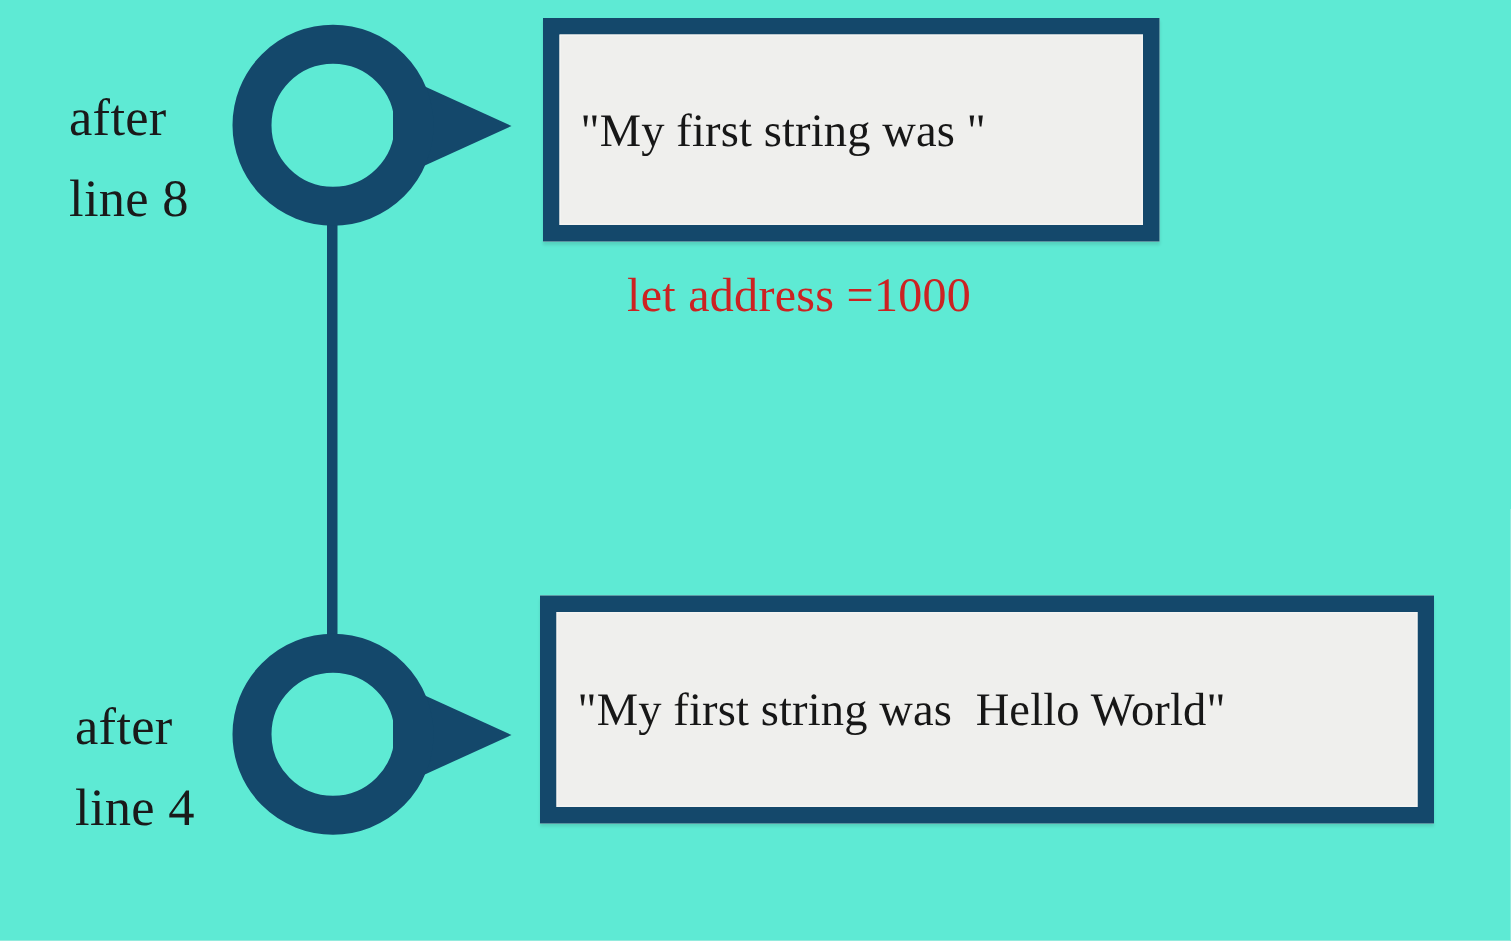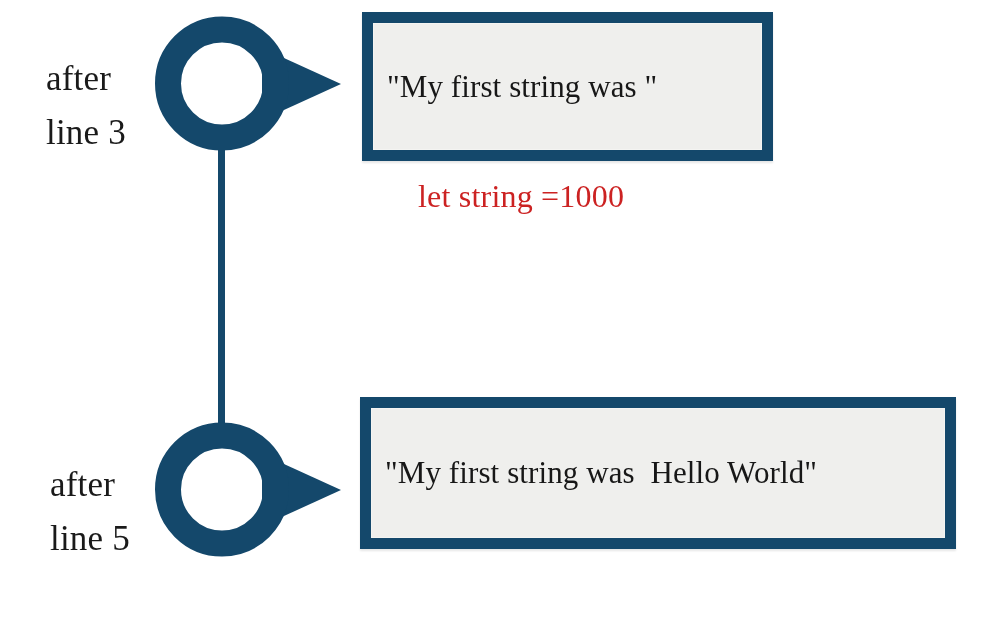--- a/index.html
+++ b/index.html
@@ -11,21 +11,21 @@
     width: 1007px;
     height: 627px;
     background: #ececec;
     font-family: "Liberation Serif", "DejaVu Serif", serif;
     overflow: hidden;
   }
   #diagram-root {
     position: relative;
     width: 1007px;
     height: 627px;
-    background: #ffffff;
+    background: #5eead4;
   }
 
   
   #node-layer {
     position: absolute;
     left: 0;
     top: 0;
     width: 1007px;
     height: 627px;
   }
@@ -104,32 +104,32 @@
     </g>
 
     <g>
       <path d="M 262 454 L 341 490 L 262 526 Z" fill="#14486b"></path>
       <circle cx="222" cy="489.5" r="54" fill="none" stroke="#14486b" stroke-width="26"></circle>
     </g>
   </svg>
 
   <div class="step-label" id="step-label-1">
     <span class="lab-line">after</span>
-    <span class="lab-line">line 3</span>
+    <span class="lab-line">line 8</span>
   </div>
 
   <div class="step-label" id="step-label-2">
     <span class="lab-line">after</span>
-    <span class="lab-line">line 5</span>
+    <span class="lab-line">line 4</span>
   </div>
 
   <div class="value-box" id="value-box-1">
     <span class="box-text">"My first string was "</span>
   </div>
 
   <div class="value-box" id="value-box-2">
     <span class="box-text">"My first string was  Hello World"</span>
   </div>
 
-  <div class="red-note" id="red-note-1">let string =1000</div>
+  <div class="red-note" id="red-note-1">let address =1000</div>
 
 
 </div>
 
 </body></html>

